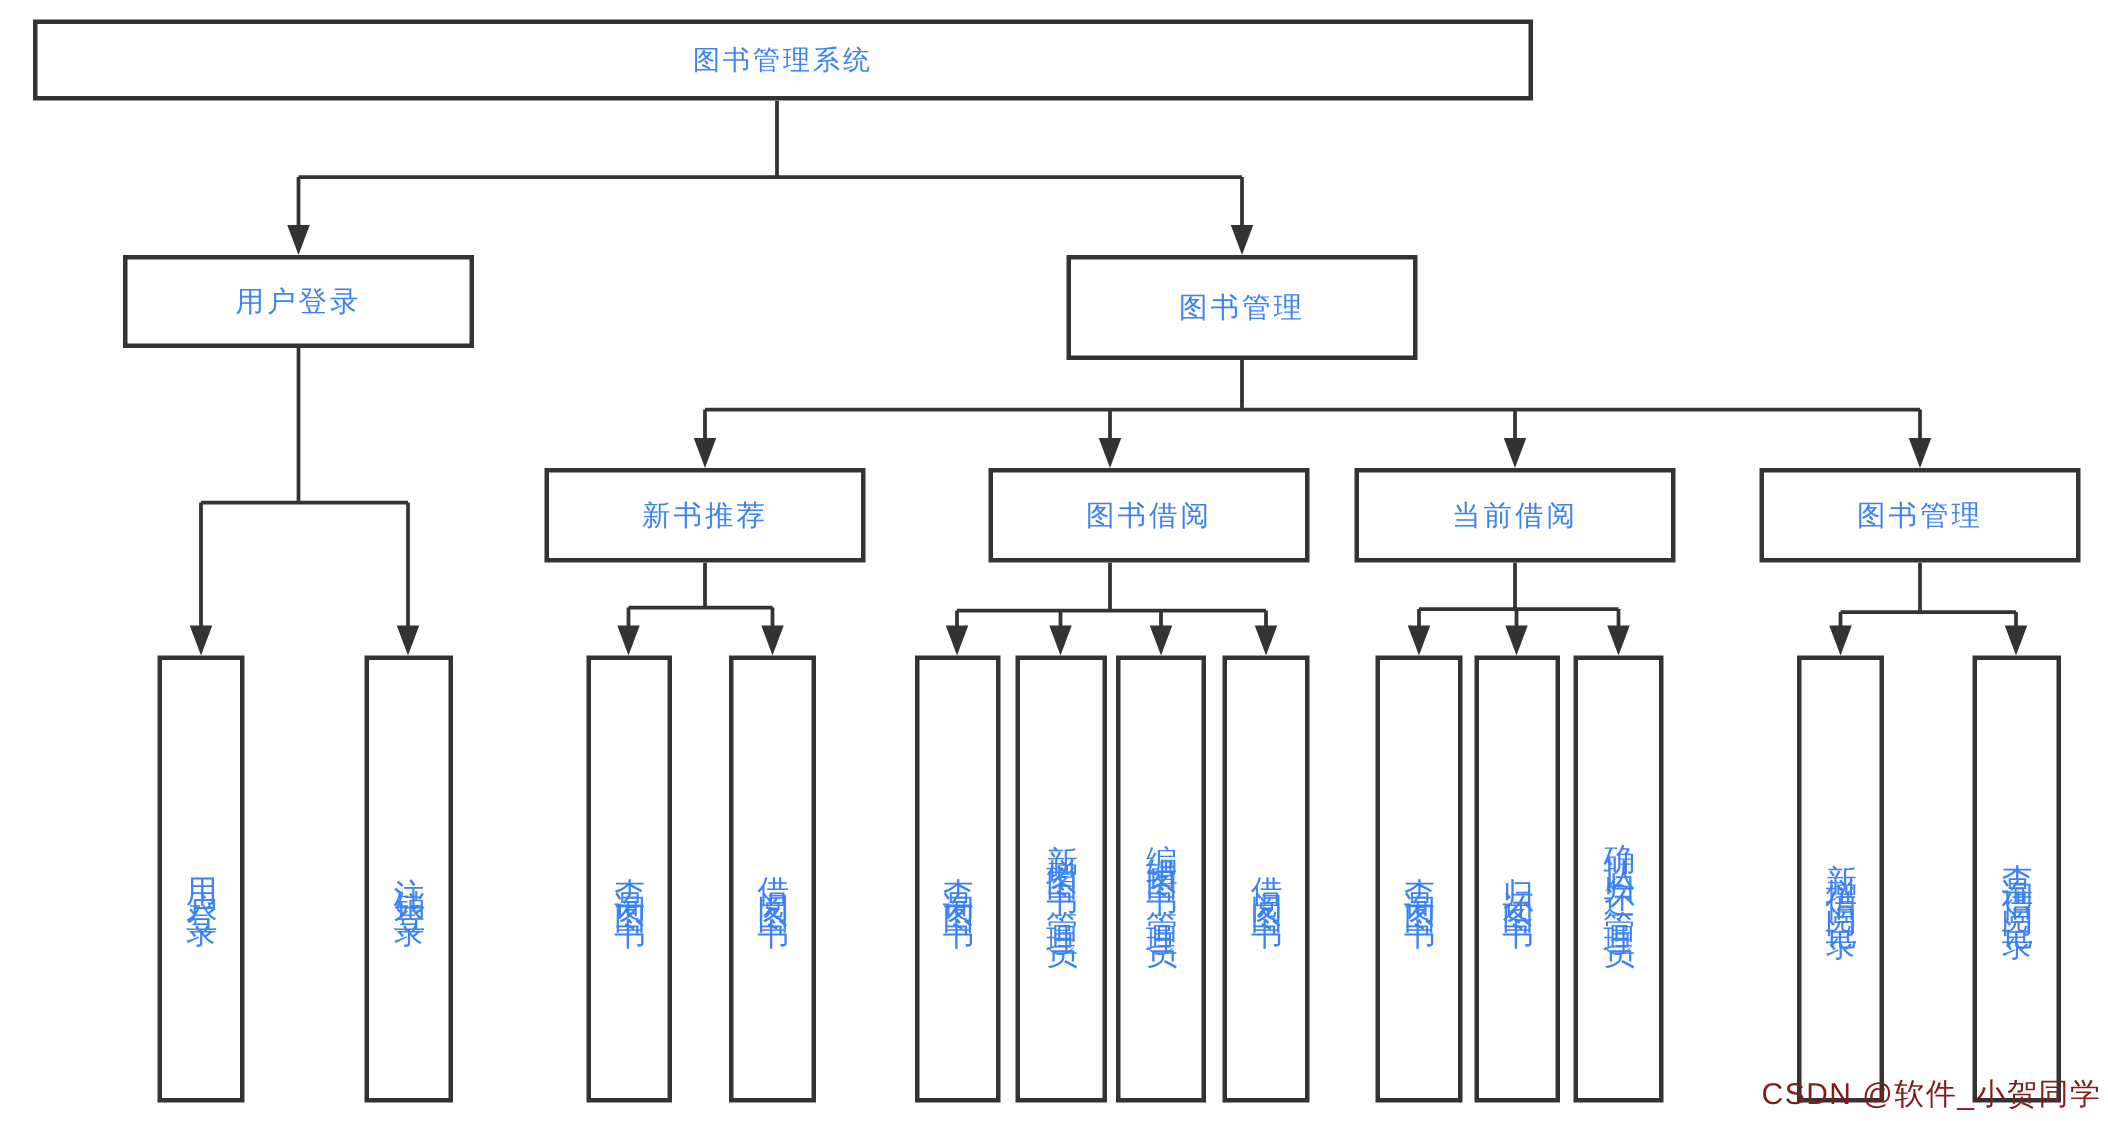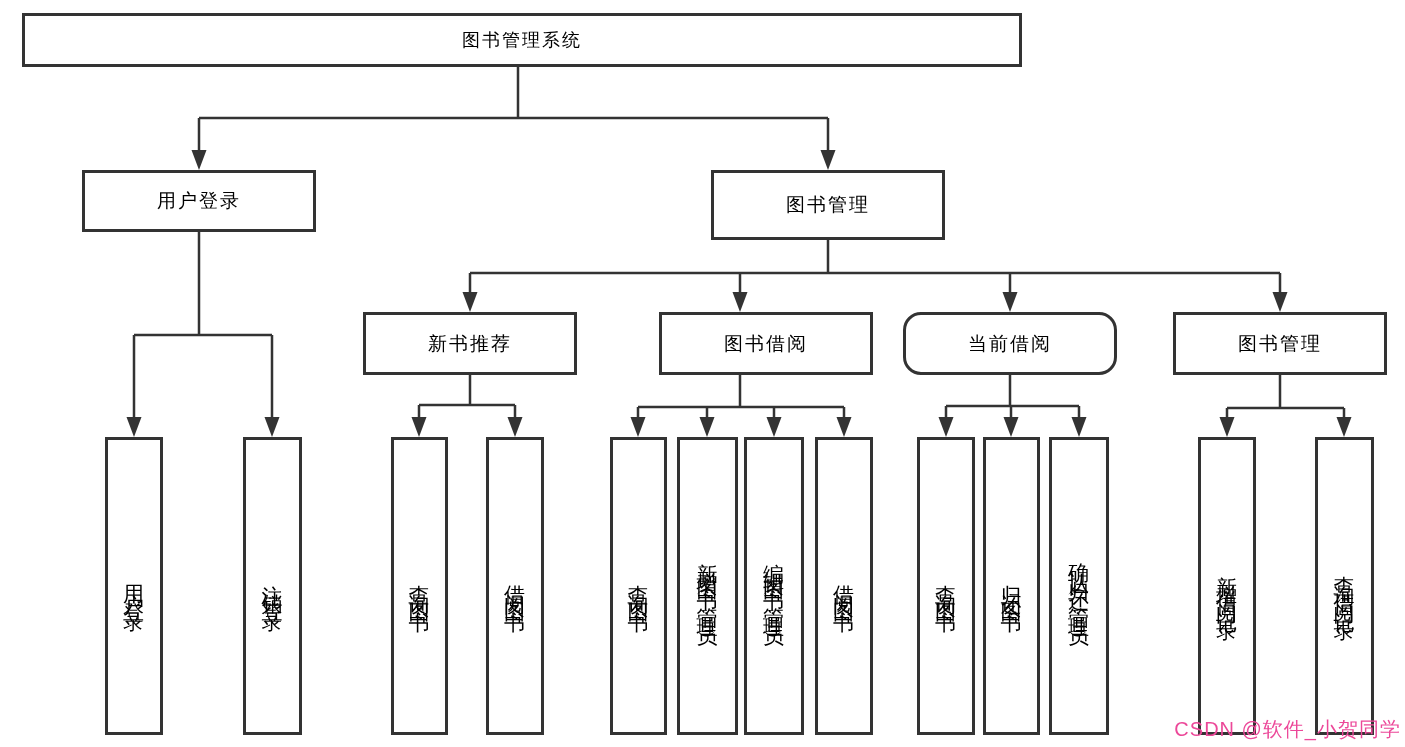--- a/index.html
+++ b/index.html
@@ -10,37 +10,37 @@
     font-family:"Liberation Sans","DejaVu Sans",sans-serif;
     overflow:hidden;
   }
   #connectors{position:absolute;left:0;top:0;width:1405px;height:747px;}
   .node{
     position:absolute;
     box-sizing:border-box;
     border:3px solid #333333;
     background:#ffffff;
     display:flex;align-items:center;justify-content:center;
-    color:#000000;
+    color:#3b82f6;
     z-index:2;
   }
   .root-node{font-size:18px;letter-spacing:2px;}
   .h-node{font-size:19px;letter-spacing:2px;}
   .v-node{
     font-size:21px;
     writing-mode:vertical-rl;
     text-orientation:mixed;
     letter-spacing:9px;
     line-height:1;
   }
   .watermark{
     position:absolute;
     right:4px;bottom:4px;
     font-size:20px;
-    color:#ec4899;
+    color:#7f1d1d;
     letter-spacing:1px;
     z-index:5;
     white-space:nowrap;
   }
 </style>
 </head>
 <body>
 
 <div id="canvas">
 
@@ -87,21 +87,21 @@
   <div class="node h-node" style="left:711px;top:170px;width:234px;height:70px;">
     <span>图书管理</span>
   </div>
 
   <div class="node h-node" style="left:363px;top:312px;width:214px;height:63px;justify-content:center;">
     <span>新书推荐</span>
   </div>
   <div class="node h-node" style="left:633px;top:312px;width:214px;height:63px;margin-left:26px;">
     <span>图书借阅</span>
   </div>
-  <div class="node h-node" style="left:903px;top:312px;width:214px;height:63px;border-radius:18px;">
+  <div class="node h-node" style="left:903px;top:312px;width:214px;height:63px;">
     <span>当前借阅</span>
   </div>
   <div class="node h-node" style="left:1173px;top:312px;width:214px;height:63px;">
     <span>图书管理</span>
   </div>
 
   <div class="node v-node" style="left:105px;top:437px;width:58px;height:298px;">
     <span>用户登录</span>
   </div>
   <div class="node v-node" style="left:243px;top:437px;width:59px;height:298px;">

